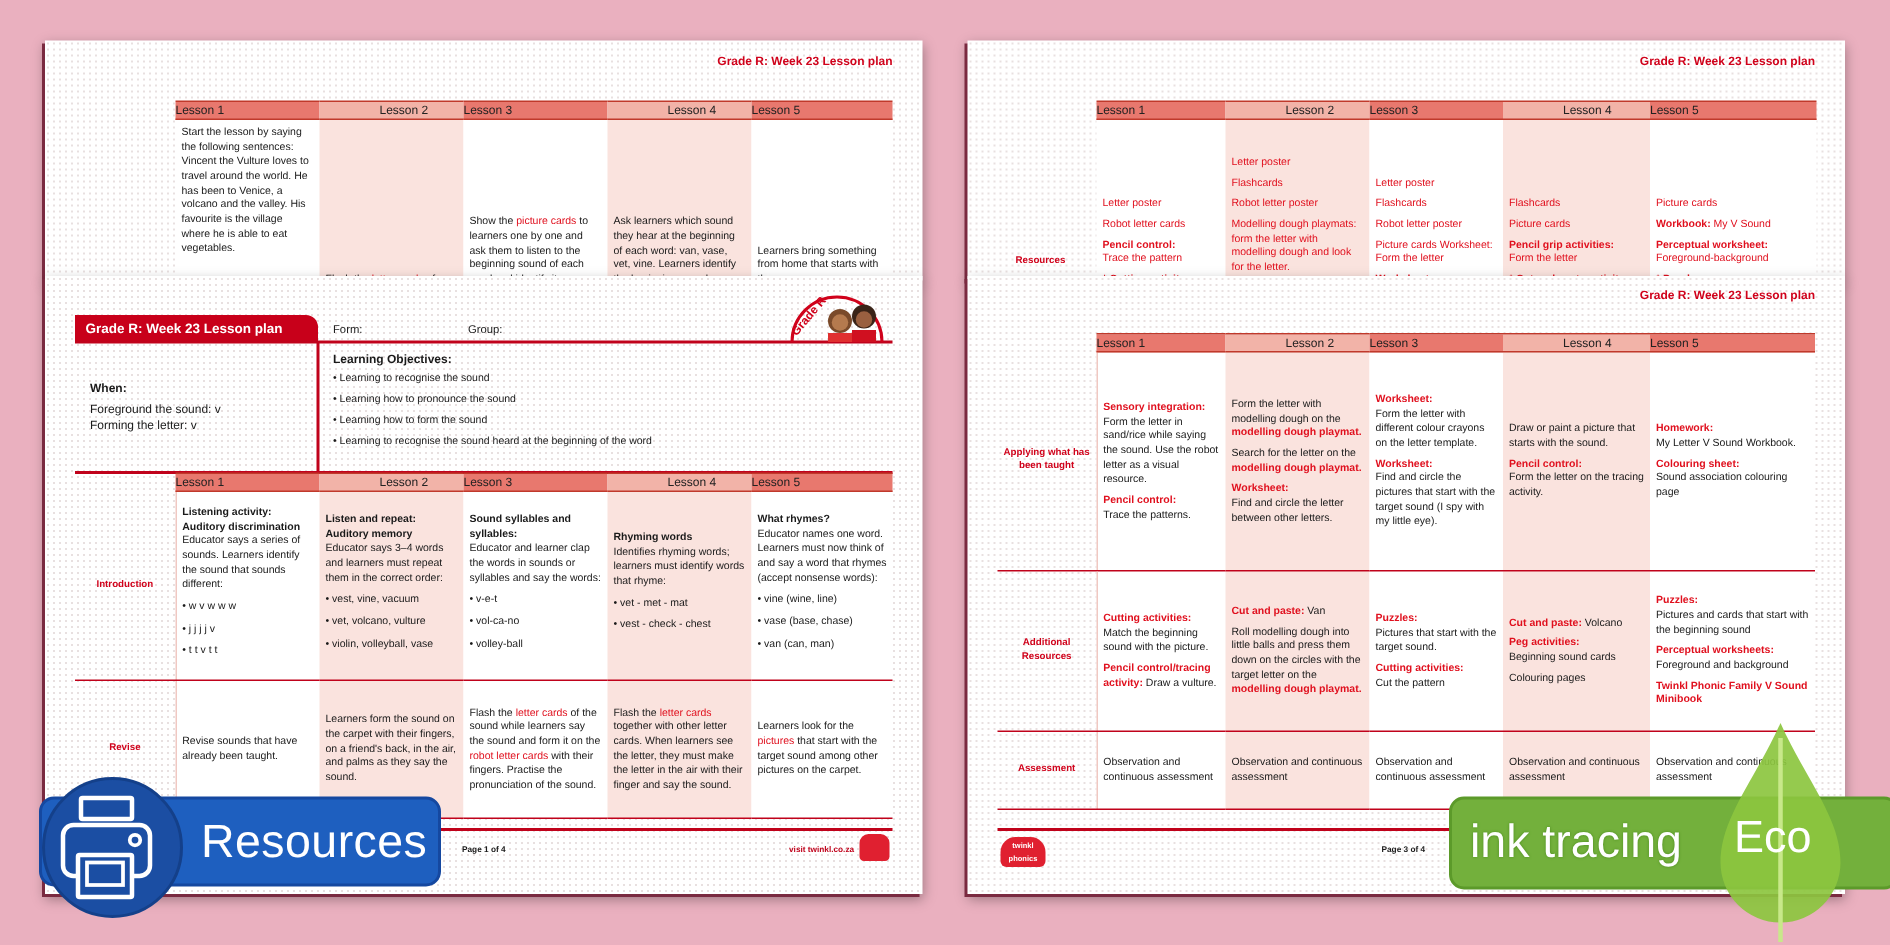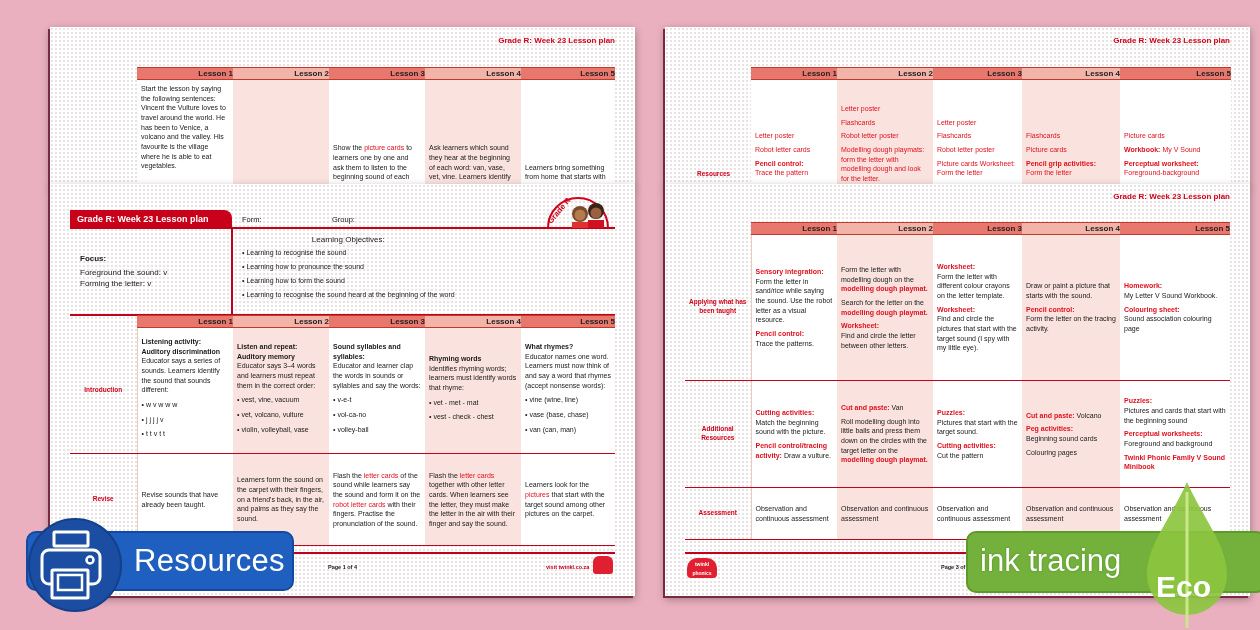--- a/index.html
+++ b/index.html
@@ -10,39 +10,38 @@
       position: relative;
       color: #1a1a1a;
     }
     .page {
       position: absolute;
       background: #fff;
       box-shadow: -2px 2px 0 #7a2a40, 0 3px 8px rgba(0,0,0,0.35);
       overflow: hidden;
       background-image: radial-gradient(#e8e0e0 0.7px, transparent 0.8px);
       background-size: 4px 4px;
-      margin-left: 20px;
     }
     .hdr-title {
       position: absolute; right: 22px; top: 10px;
       font-size: 8px; font-weight: bold; color: #d0021b;
     }
     table.lp {
       position: absolute;
       border-collapse: collapse;
       table-layout: fixed;
       font-size: 7px;
       line-height: 1.38;
     }
     table.lp th {
       height: 10px;
       font-size: 8px;
-      font-weight: bold;
+      font-weight: normal;
       color: #222;
-      text-align: right;
+      text-align: left;
       border-top: 1px solid #c0392b;
       border-bottom: 1px solid #c0392b;
       padding: 0;
     }
     table.lp th.odd { background: #e8786e; }
     table.lp th.even { background: #f2b3a8; padding-left: 40px; }
     table.lp th.blank { background: transparent; border: none; }
     table.lp td {
       vertical-align: middle;
       padding: 3px 4px;
@@ -66,21 +65,21 @@
     
     .titlebar {
       position: absolute; left: 20px; top: 26px; width: 162px; height: 18px;
       background: #c8001a; color: #fff; font-weight: bold; font-size: 9px;
       padding: 4px 7px; border-top-right-radius: 8px;
     }
     .redline { position: absolute; background: #c0021b; }
     .meta { position: absolute; font-size: 7.5px; }
     .focus { position: absolute; font-size: 8px; line-height: 1.35; }
     .objectives { position: absolute; font-size: 7px; }
-    .objectives h4 { font-size: 8px; font-weight: normal; margin-bottom: 5px; text-align: center; }
+    .objectives h4 { font-size: 8px; font-weight: bold; margin-bottom: 5px; }
     .objectives li { list-style: none; margin-bottom: 7px; }
     .objectives li::before { content: "•  "; }
 
     .footer-text { position: absolute; font-size: 5.5px; font-weight: bold; }
 
     
     .badge-print {
       position: absolute; left: 26px; top: 531px; width: 268px; height: 60px;
       background: #1e5fbf; border-radius: 10px;
       border: 2px solid #1548a0;
@@ -98,22 +97,21 @@
       position: absolute; left: 966px; top: 531px; width: 300px; height: 62px;
       background: #73b03c; border: 2px solid #5c9a2a; border-radius: 10px;
     }
     .badge-eco .txt {
       position: absolute; left: 12px; top: 10px; font-size: 31px; color: #fff;
       text-shadow: 0 0 2px #4a8a1c;
     }
     .leaf { position: absolute; left: 1142px; top: 480px; }
     .eco-txt {
       position: absolute; left: 1156px; top: 542px; font-size: 30px; color: #fff;
-      font-weight: bold;
-      margin-top: 28px;
+      font-weight: normal;
     }
   </style>
 </head>
 <body>
 
 <div class="page" style="left:30px; top:27px; width:585px; height:160px;">
   <div class="hdr-title" style="right:20px; top:9px;">Grade R: Week 23 Lesson plan</div>
   <table class="lp" style="left:87px; top:40px; width:478px;">
     <colgroup>
         <col style="width:96px">
@@ -214,21 +212,21 @@
       <circle cx="38" cy="22" r="8" fill="#7a4a2a"></circle>
       <circle cx="38" cy="23" r="5.5" fill="#b57a4e"></circle>
       <circle cx="54" cy="19" r="8" fill="#3a2418"></circle>
       <circle cx="54" cy="21" r="5.5" fill="#9a6040"></circle>
       <rect x="30" y="30" width="16" height="6" fill="#e03030"></rect>
       <rect x="46" y="28" width="16" height="8" fill="#d01020"></rect>
     </svg>
   </div>
 
   <div class="focus" style="left:30px; top:70px;">
-    <div class="b" style="margin-bottom:3px;">Focus:</div>
+    <div class="b" style="margin-bottom:3px;">When:</div>
     <div>Foreground the sound: v</div>
     <div>Forming the letter: v</div>
   </div>
 
   <div class="objectives" style="left:192px; top:51px;">
     <h4>Learning Objectives:</h4>
     <ul>
       <li>Learning to recognise the sound</li>
       <li>Learning how to pronounce the sound</li>
       <li>Learning how to form the sound</li>

